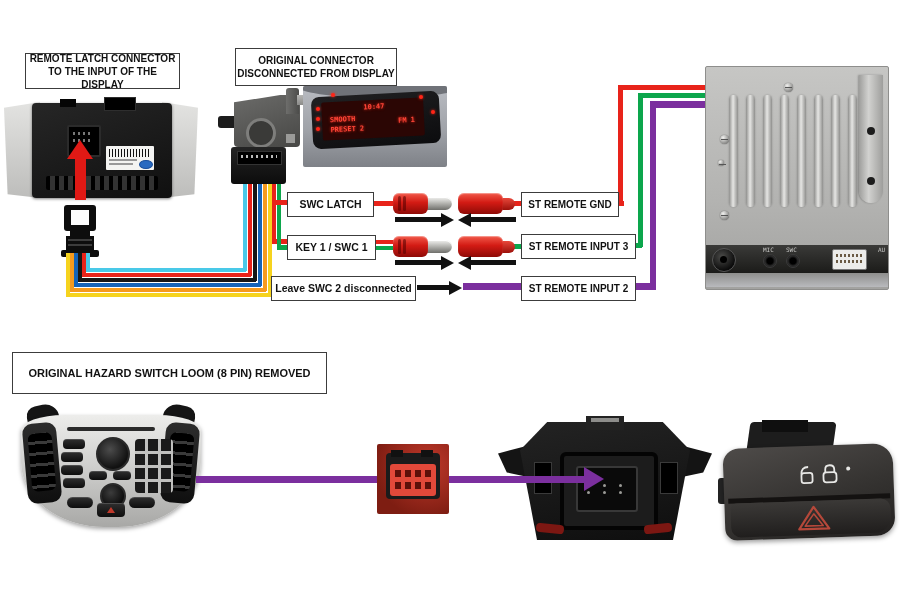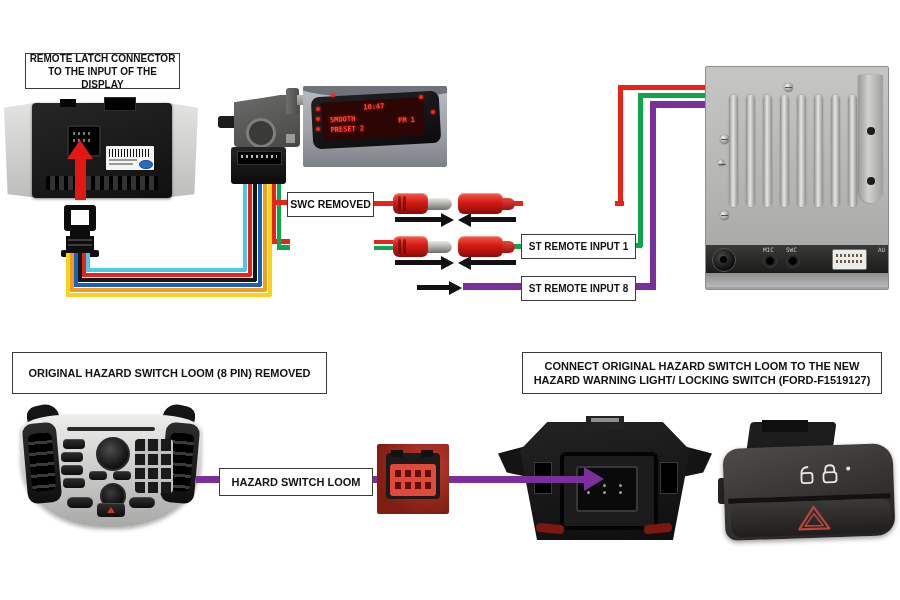--- a/index.html
+++ b/index.html
@@ -116,20 +116,24 @@
   <div class="wire c-blue" style="left:258px;top:184px;width:3.5px;height:102px;"></div>
 
   <div class="wire c-orange" style="left:70px;top:253px;width:3.5px;height:38px;"></div>
   <div class="wire c-orange" style="left:70px;top:288px;width:196px;height:3.5px;"></div>
   <div class="wire c-orange" style="left:263px;top:184px;width:3.5px;height:107px;"></div>
 
   <div class="wire c-yellow" style="left:66px;top:253px;width:3.5px;height:43px;"></div>
   <div class="wire c-yellow" style="left:66px;top:293px;width:205px;height:3.5px;"></div>
   <div class="wire c-yellow" style="left:268px;top:184px;width:3.5px;height:112px;"></div>
 
+  <div class="note" style="left:235px;top:48px;width:160px;height:36px;font-size:10px;">
+    <span>ORIGINAL CONNECTOR</span>
+    <span>DISCONNECTED FROM DISPLAY</span>
+  </div>
 
   <div>
     <div class="abs" style="left:218px;top:116px;width:20px;height:12px;background:#1c1c1c;border-radius:3px;"></div>
     <div class="abs" style="left:234px;top:95px;width:66px;height:52px;background:linear-gradient(160deg,#6b6b69,#474745);border-radius:6px 2px 4px 4px;clip-path:polygon(0 14%,70% 0,100% 0,100% 100%,0 100%);"></div>
     <div class="abs" style="left:286px;top:88px;width:13px;height:26px;background:linear-gradient(90deg,#6e6e6c,#4c4c4a);border-radius:3px 3px 0 0;"></div>
     <div class="abs" style="left:297px;top:95px;width:30px;height:10px;background:linear-gradient(180deg,#b5b5b3,#8b8b89);"></div>
     <div class="abs" style="left:246px;top:118px;width:24px;height:24px;border-radius:50%;border:3px solid #7e7e7c;background:#3a3a38;"></div>
     <div class="abs" style="left:286px;top:134px;width:9px;height:9px;background:#9a9a98;"></div>
   </div>
 
@@ -157,65 +161,74 @@
   </div>
 
   <div class="wire c-red" style="left:272px;top:184px;width:4px;height:59px;"></div>
   <div class="wire c-red" style="left:272px;top:239px;width:18px;height:4.5px;"></div>
   <div class="wire c-green" style="left:277px;top:184px;width:4px;height:65px;"></div>
   <div class="wire c-green" style="left:277px;top:245px;width:13px;height:4.5px;"></div>
 
   <div class="wire c-red" style="left:276px;top:200px;width:14px;height:4.5px;"></div>
 
   <div class="tag" style="left:287px;top:192px;width:85px;height:23px;">
-    <span>SWC REMOVED</span>
+    <span>SWC LATCH</span>
   </div>
   <div class="wire c-red" style="left:372px;top:201px;width:24px;height:4.5px;"></div>
   <div class="bullet" style="left:425px;top:197px;width:27px;"></div>
   <div class="sleeve" style="left:393px;top:193px;width:35px;"></div>
   <div class="crimp" style="left:398px;top:196px;"></div>
   <div class="crimp" style="left:403px;top:196px;"></div>
   <div class="sleeve" style="left:458px;top:193px;width:45px;"></div>
   <div class="taper" style="left:501px;top:198px;width:14px;"></div>
   <div class="wire c-red" style="left:513px;top:201px;width:10px;height:4.5px;"></div>
   <div class="ashaft" style="left:395px;top:217px;width:46px;"></div>
   <div class="ahead-r" style="left:441px;top:212.5px;"></div>
   <div class="ahead-l" style="left:458px;top:212.5px;"></div>
   <div class="ashaft" style="left:470px;top:217px;width:46px;"></div>
+  <div class="rtag" style="left:521px;top:192px;width:96px;height:23px;">
+    <span>ST REMOTE GND</span>
+  </div>
 
   <div class="wire c-red" style="left:615px;top:201px;width:9px;height:4.5px;"></div>
   <div class="wire c-red" style="left:618px;top:85px;width:4.5px;height:121px;"></div>
   <div class="wire c-red" style="left:618px;top:85px;width:92px;height:4.5px;"></div>
 
+  <div class="tag" style="left:287px;top:235px;width:87px;height:23px;">
+    <span>KEY 1 / SWC 1</span>
+  </div>
   <div class="wire c-red" style="left:374px;top:240px;width:22px;height:4px;"></div>
   <div class="wire c-green" style="left:374px;top:246px;width:22px;height:4px;"></div>
   <div class="bullet" style="left:425px;top:240px;width:27px;"></div>
   <div class="sleeve" style="left:393px;top:236px;width:35px;"></div>
   <div class="crimp" style="left:398px;top:239px;"></div>
   <div class="crimp" style="left:403px;top:239px;"></div>
   <div class="sleeve" style="left:458px;top:236px;width:45px;"></div>
   <div class="taper" style="left:501px;top:241px;width:14px;"></div>
   <div class="wire c-green" style="left:513px;top:244px;width:10px;height:4.5px;"></div>
   <div class="ashaft" style="left:395px;top:260px;width:46px;"></div>
   <div class="ahead-r" style="left:441px;top:255.5px;"></div>
   <div class="ahead-l" style="left:458px;top:255.5px;"></div>
   <div class="ashaft" style="left:470px;top:260px;width:46px;"></div>
   <div class="rtag" style="left:521px;top:234px;width:113px;height:23px;">
-    <span>ST REMOTE INPUT 1</span>
+    <span>ST REMOTE INPUT 3</span>
   </div>
 
   <div class="wire c-green" style="left:632px;top:243px;width:10px;height:4.5px;"></div>
   <div class="wire c-green" style="left:638px;top:93px;width:4.5px;height:154px;"></div>
   <div class="wire c-green" style="left:638px;top:93px;width:72px;height:4.5px;"></div>
 
+  <div class="tag" style="left:271px;top:276px;width:143px;height:23px;">
+    <span>Leave SWC 2 disconnected</span>
+  </div>
   <div class="ashaft" style="left:417px;top:285px;width:33px;"></div>
   <div class="ahead-r" style="left:449px;top:280.5px;"></div>
   <div class="wire c-purple" style="left:463px;top:283px;width:193px;height:6.5px;"></div>
   <div class="rtag" style="left:521px;top:276px;width:113px;height:23px;">
-    <span>ST REMOTE INPUT 8</span>
+    <span>ST REMOTE INPUT 2</span>
   </div>
 
   <div class="wire c-purple" style="left:650px;top:101px;width:6px;height:189px;"></div>
   <div class="wire c-purple" style="left:650px;top:101px;width:60px;height:6.5px;"></div>
 
   <div class="abs" style="left:705px;top:66px;width:182px;height:222px;background:linear-gradient(180deg,#c6c6c4 0%,#b3b3b1 60%,#a2a2a0 100%);border:1px solid #8e8e8c;border-radius:2px;z-index:2;">
 
     <div class="ridge" style="left:23px;top:28px;"></div>
     <div class="ridge" style="left:40px;top:28px;"></div>
     <div class="ridge" style="left:57px;top:28px;"></div>
@@ -247,24 +260,20 @@
         <div class="abs" style="left:3px;top:4px;width:26px;height:3px;background:repeating-linear-gradient(90deg,#6a5a44 0 2px,transparent 2px 4px);"></div>
         <div class="abs" style="left:3px;top:10px;width:26px;height:3px;background:repeating-linear-gradient(90deg,#6a5a44 0 2px,transparent 2px 4px);"></div>
       </div>
       <span class="porttext" style="left:172px;top:1px;">AU</span>
     </div>
     <div class="abs" style="left:0;top:206px;width:182px;height:14px;background:linear-gradient(180deg,#8e8e8c,#b9babd);"></div>
   </div>
 
   <div class="note" style="left:12px;top:352px;width:313px;height:40px;">
     <span>ORIGINAL HAZARD SWITCH LOOM (8 PIN) REMOVED</span>
-  </div>
-  <div class="note" style="left:522px;top:352px;width:358px;height:40px;">
-    <span>CONNECT ORIGINAL HAZARD SWITCH LOOM TO THE NEW</span>
-    <span>HAZARD WARNING LIGHT/ LOCKING SWITCH (FORD-F1519127)</span>
   </div>
 
   <div class="abs" style="left:15px;top:403px;width:192px;height:130px;">
     <div class="abs" style="left:12px;top:2px;width:32px;height:24px;background:#151515;border-radius:10px 14px 4px 4px;transform:rotate(-12deg);"></div>
     <div class="abs" style="left:148px;top:2px;width:32px;height:24px;background:#151515;border-radius:14px 10px 4px 4px;transform:rotate(12deg);"></div>
     <div class="abs" style="left:6px;top:12px;width:180px;height:112px;background:linear-gradient(180deg,#ededeb 0%,#c9c9c7 55%,#a8a8a6 100%);border-radius:24% 24% 46% 46% / 14% 14% 58% 58%;box-shadow:0 2px 4px rgba(0,0,0,.35);"></div>
     <div class="abs" style="left:10px;top:20px;width:34px;height:80px;background:linear-gradient(180deg,#2c2c2c,#0f0f0f);border-radius:10px;transform:rotate(-5deg);">
       <div class="abs" style="left:5px;top:10px;width:24px;height:58px;background:repeating-linear-gradient(180deg,#000 0 8px,#3a3a3a 8px 11px);border-radius:6px;"></div>
     </div>
     <div class="abs" style="left:148px;top:20px;width:34px;height:80px;background:linear-gradient(180deg,#2c2c2c,#0f0f0f);border-radius:10px;transform:rotate(5deg);">
@@ -321,23 +330,20 @@
   <div class="abs" style="left:377px;top:444px;width:72px;height:70px;background:radial-gradient(circle at 70% 30%,#c0392b,#7e1d12 75%);border-radius:2px;z-index:4;overflow:hidden;">
     <div class="abs" style="left:9px;top:9px;width:54px;height:46px;background:#1b1b1b;border-radius:4px;"></div>
     <div class="abs" style="left:14px;top:6px;width:12px;height:7px;background:#111;"></div>
     <div class="abs" style="left:44px;top:6px;width:12px;height:7px;background:#111;"></div>
     <div class="abs" style="left:13px;top:20px;width:46px;height:32px;background:#e2493a;border-radius:3px;">
       <div class="abs" style="left:5px;top:6px;width:37px;height:7px;background:repeating-linear-gradient(90deg,#5e100a 0 6px,transparent 6px 10px);"></div>
       <div class="abs" style="left:5px;top:18px;width:37px;height:7px;background:repeating-linear-gradient(90deg,#5e100a 0 6px,transparent 6px 10px);"></div>
     </div>
   </div>
 
-  <div class="tag" style="left:219px;top:468px;width:152px;height:26px;font-size:11px;z-index:4;">
-    <span>HAZARD SWITCH LOOM</span>
-  </div>
 
   <div class="abs" style="left:718px;top:420px;width:180px;height:132px;">
     <div class="abs" style="left:30px;top:2px;width:86px;height:36px;background:#1d1d1d;border-radius:4px;transform:skewX(-8deg);"></div>
     <div class="abs" style="left:44px;top:0px;width:46px;height:12px;background:#0f0f0f;"></div>
     <div class="abs" style="left:0px;top:58px;width:12px;height:26px;background:#242424;border-radius:3px;"></div>
     <div class="abs" style="left:6px;top:26px;width:170px;height:92px;background:linear-gradient(165deg,#4e4b49 0%,#353331 55%,#232120 100%);border-radius:16px 20px 18px 12px;transform:rotate(-2deg);box-shadow:0 2px 5px rgba(0,0,0,.4);">
 
       <svg width="60" height="26" style="position:absolute;left:72px;top:16px;" viewBox="0 0 60 26">
         <path d="M6 12 q0 -7 7 -7" stroke="#e8e8e6" stroke-width="1.8" fill="none"></path>
         <rect x="6" y="11" width="11" height="10" rx="2.5" stroke="#e8e8e6" stroke-width="1.8" fill="none"></rect>

